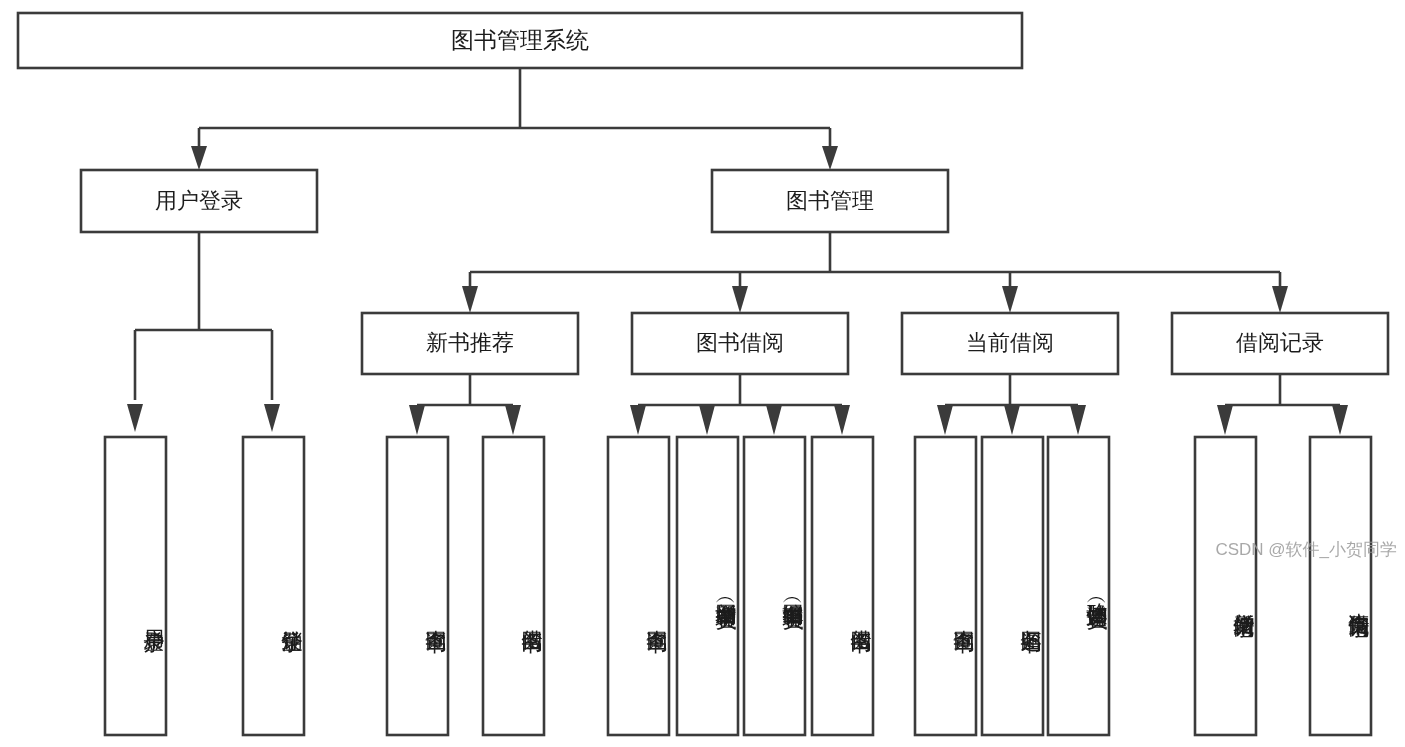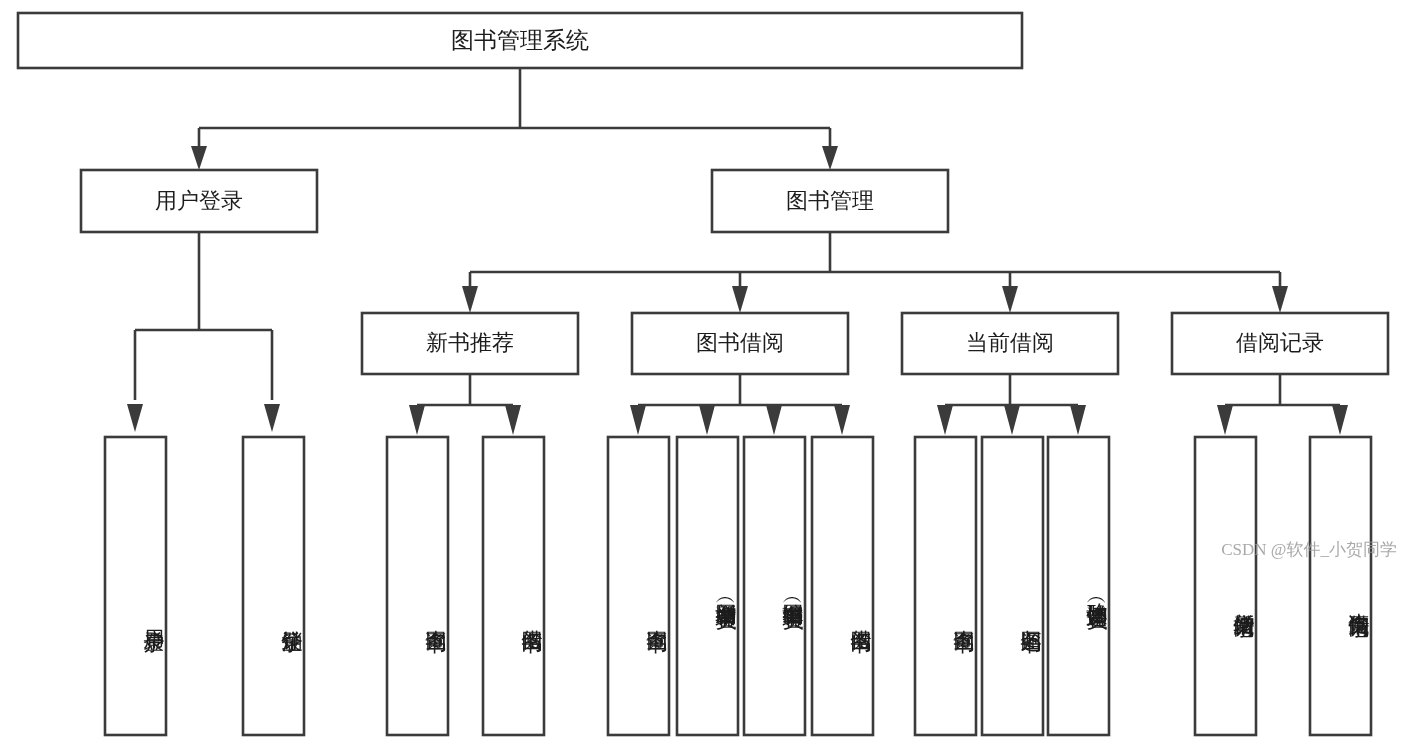--- a/index.html
+++ b/index.html
@@ -57,21 +57,21 @@
     writing-mode: vertical-rl;
     text-orientation: upright;
     letter-spacing: 1px;
     white-space: nowrap;
     pointer-events: none;
   }
   .watermark {
     position: absolute;
     right: 8px;
     bottom: 4px;
-    font-family: Liberation Serif, serif;
+    font-family: Liberation Sans, sans-serif;
     font-size: 17px;
     color: #9a9a9a;
     opacity: .85;
     white-space: nowrap;
   }
 </style>
 </head>
 <body>
 
 <div id="diagram-root">

